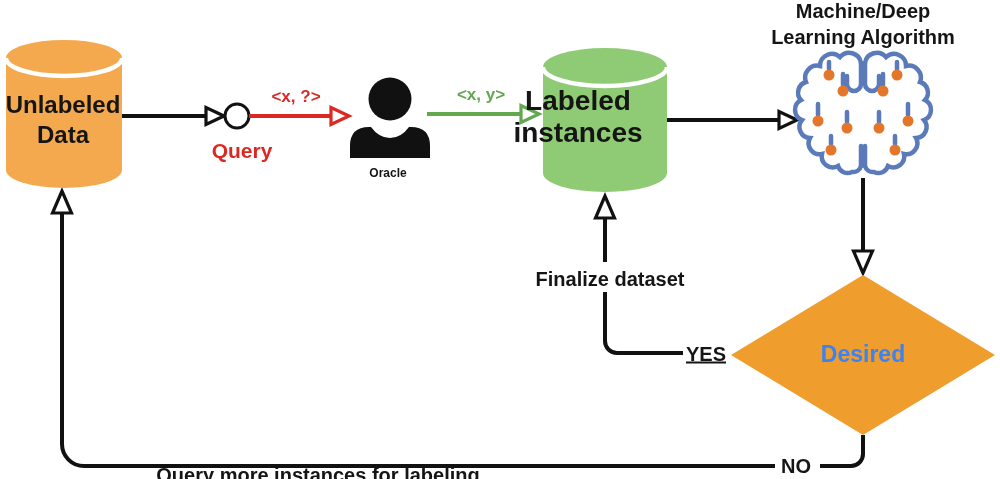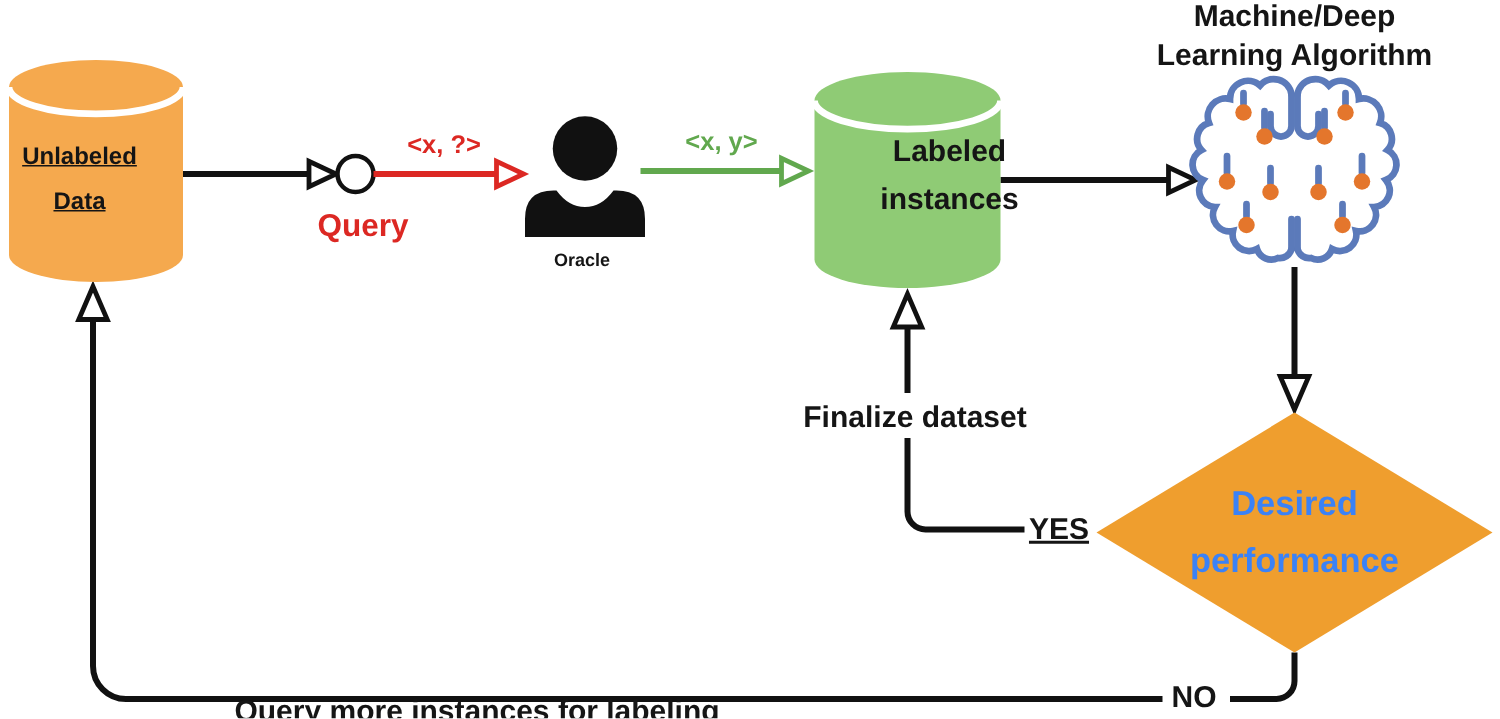--- a/index.html
+++ b/index.html
@@ -19,22 +19,22 @@
   .diagram-svg{position:absolute;left:0;top:0;width:1000px;height:479px;}
   .lbl{
     position:absolute;
     transform:translate(-50%,-50%);
     font-weight:700;
     color:var(--ink);
     white-space:nowrap;
     text-align:center;
   }
   .lbl .ln{display:block;}
-  #lbl-unlabeled{left:53px;top:120px;font-size:16px;line-height:30px;text-decoration:underline;}
-  #lbl-labeled{left:633px;top:117px;font-size:20px;line-height:32px;text-align:center;}
+  #lbl-unlabeled{left:63px;top:120px;font-size:24px;line-height:30px;}
+  #lbl-labeled{left:578px;top:117px;font-size:28px;line-height:32px;text-align:center;}
   #lbl-ml{left:863px;top:24px;font-size:20px;line-height:26px;}
   #lbl-decision{left:863px;top:354px;font-size:23px;line-height:38px;color:#3b82f6;}
   #lbl-oracle{left:388px;top:173px;font-size:12px;}
   #lbl-query{left:242px;top:151px;font-size:21px;color:var(--red);}
   #lbl-xq{left:296px;top:97px;font-size:17px;color:var(--red);}
   #lbl-xy{left:481px;top:95px;font-size:17px;color:var(--green);}
   #lbl-finalize{left:610px;top:279px;font-size:20px;text-align:right;}
   #lbl-yes{left:706px;top:354px;font-size:20px;text-decoration:underline;}
   #lbl-no{left:796px;top:466px;font-size:20px;}
   #lbl-loop{left:318px;top:447px;font-size:20px;margin-top:28px;}
@@ -138,21 +138,20 @@
     <span class="ln">instances</span>
   </div>
 
   <div class="lbl" id="lbl-ml">
     <span class="ln">Machine/Deep</span>
     <span class="ln">Learning Algorithm</span>
   </div>
 
   <div class="lbl" id="lbl-decision">
     <span class="ln">Desired</span>
-    <span class="ln">performance</span>
   </div>
 
   <div class="lbl" id="lbl-finalize">Finalize dataset</div>
   <div class="lbl" id="lbl-yes">YES</div>
   <div class="lbl" id="lbl-no">NO</div>
   <div class="lbl" id="lbl-loop">Query more instances for labeling</div>
 
 </div>
 
 </body></html>

